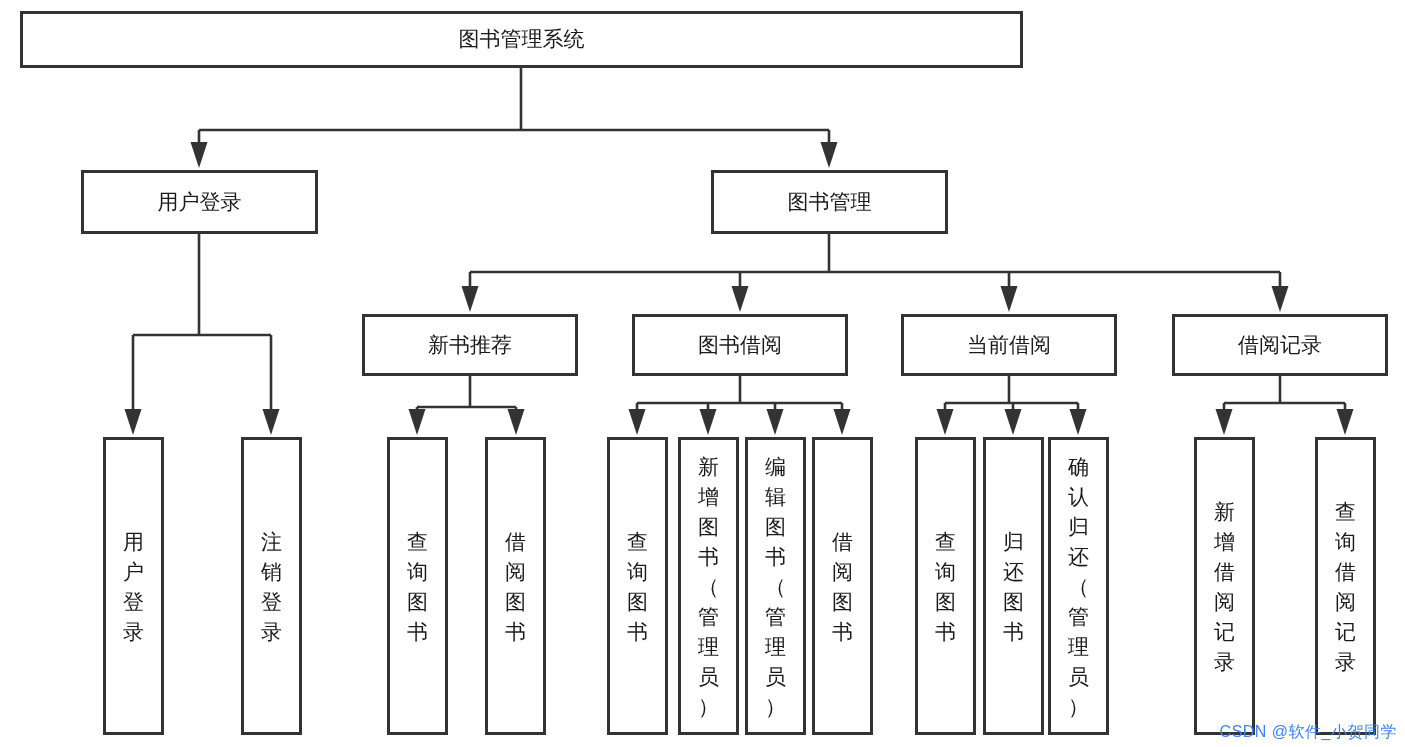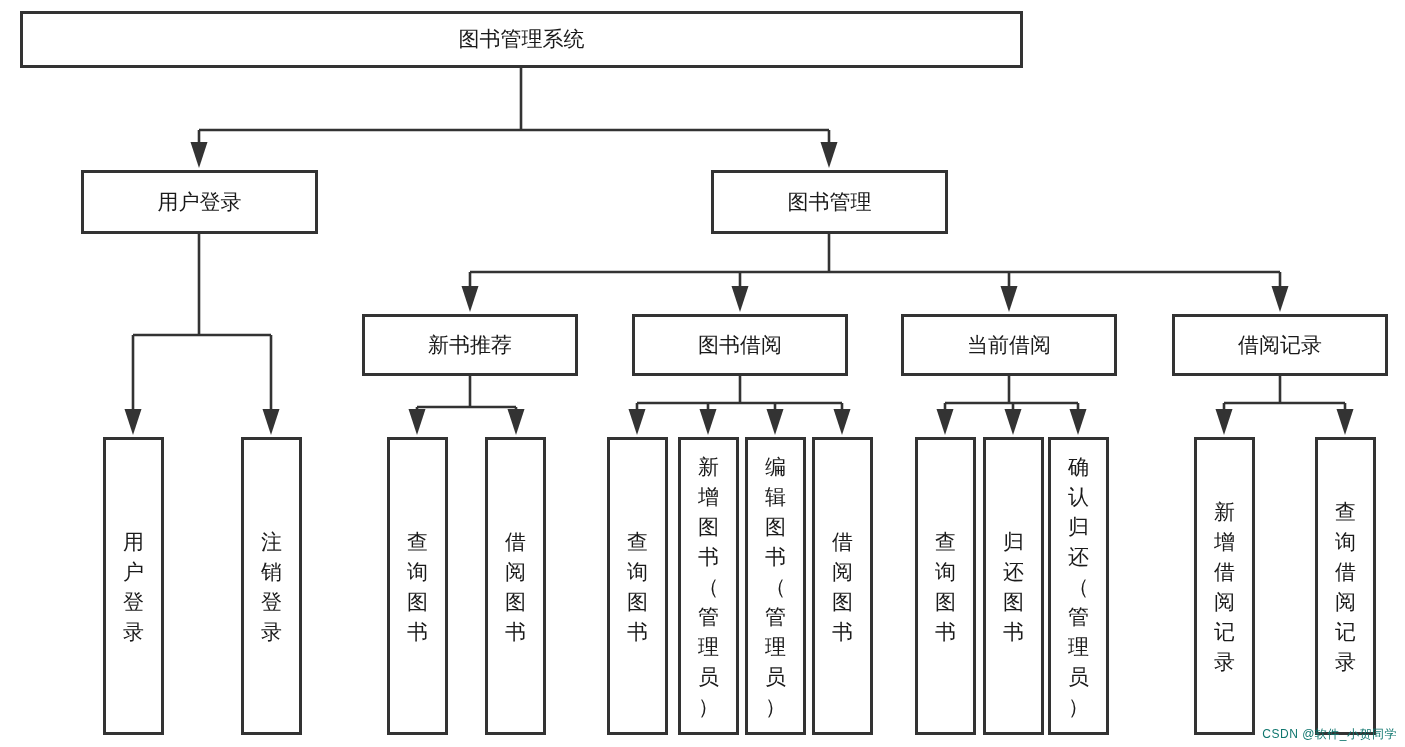--- a/index.html
+++ b/index.html
@@ -4,21 +4,21 @@
 <style>
   html,body{margin:0;padding:0;background:#ffffff;}
   body{width:1405px;height:747px;font-family:"Liberation Sans","DejaVu Sans",sans-serif;overflow:hidden;}
   #diagram-root{position:relative;width:1405px;height:747px;background:#fff;}
   svg.diagram{position:absolute;left:0;top:0;width:1405px;height:747px;display:block;}
   .node-box{fill:#ffffff;stroke:#333333;stroke-width:3;}
   .node-label{font-family:"Liberation Sans","DejaVu Sans",sans-serif;font-size:21px;fill:#1a1a1a;text-anchor:middle;dominant-baseline:middle;}
   .link-line{stroke:#333333;stroke-width:2.6;fill:none;}
   .arrow-head{fill:#333333;stroke:none;}
   .watermark{position:absolute;right:8px;bottom:4px;font-family:"Liberation Sans","DejaVu Sans",sans-serif;
-             font-size:12px;color:#0f766e;letter-spacing:.5px;white-space:nowrap;}
+             font-size:16px;color:#3b82f6;letter-spacing:.5px;white-space:nowrap;}
 </style>
 </head>
 <body>
 
 <div id="diagram-root">
   <svg class="diagram" viewBox="0 0 1405 747">
     <g id="connectors-layer">
         <g>
           <path class="link-line" d="M 521 68 L 521 130"></path>
           <path class="link-line" d="M 199 130 L 829 130"></path>

